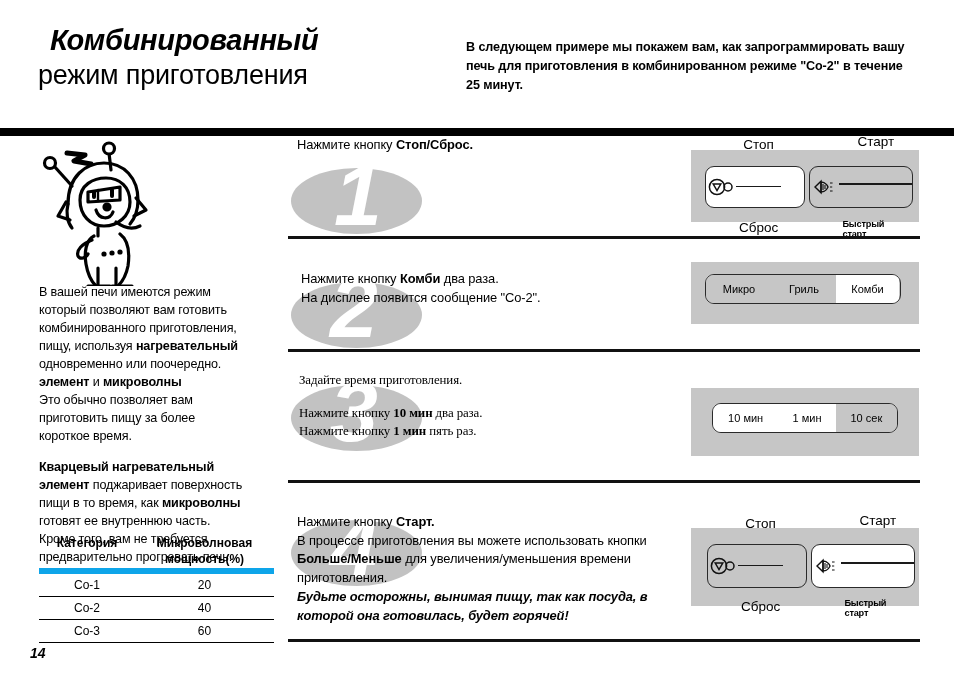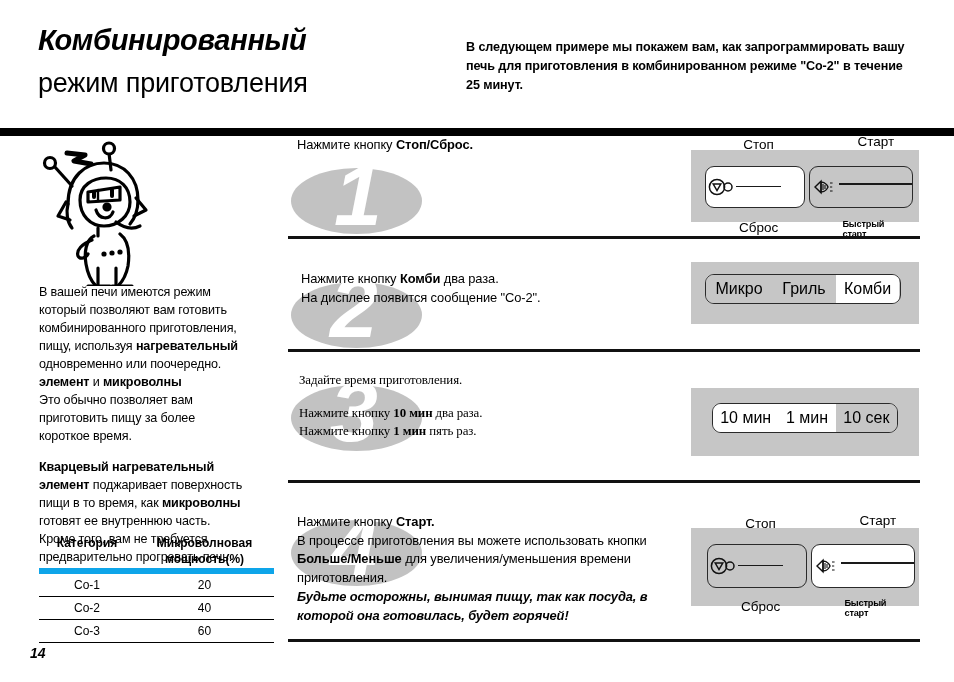--- a/index.html
+++ b/index.html
@@ -10,24 +10,24 @@
     color:#000;
     overflow:hidden;
     position:relative;
   }
   .page{position:absolute;left:0;top:0;width:954px;height:682px;}
 
   
   .title-block{position:absolute;left:38px;top:24px;width:420px;}
   .title-1{
     font-size:29px;font-weight:bold;font-style:italic;
-    letter-spacing:-0.3px;line-height:1.12;
+    letter-spacing:-0.3px;line-height:1.12;margin-left:12px;
   }
   .title-2{
-    font-size:27px;font-weight:normal;line-height:1.2;margin-top:11px;
+    font-size:27px;font-weight:normal;line-height:1.2;margin-top:3px;
     letter-spacing:-0.2px;
   }
   .intro{
     position:absolute;left:466px;top:38px;width:470px;
     font-size:12.6px;font-weight:bold;line-height:1.52;
     letter-spacing:-0.1px;
   }
   .intro .ln{display:block;}
   .header-rule{position:absolute;left:0;top:128px;width:954px;height:8px;background:#000;}
 
@@ -103,21 +103,21 @@
 
   .icn{width:30px;display:flex;align-items:center;justify-content:center;}
 
   
   .seg{
     position:absolute;border:1.6px solid #2a2a2a;border-radius:9px;
     display:flex;overflow:hidden;background:#c6c6c6;box-sizing:border-box;
   }
   .seg .cell{
     display:flex;align-items:center;justify-content:center;
-    font-size:16px;box-sizing:border-box;
+    font-size:11px;box-sizing:border-box;
   }
   .seg .cell.on{background:#ffffff;}
   .seg .cell.off{background:#c6c6c6;}
 </style>
 </head>
 <body>
 
 <div class="page">
 
   <div class="title-block">

